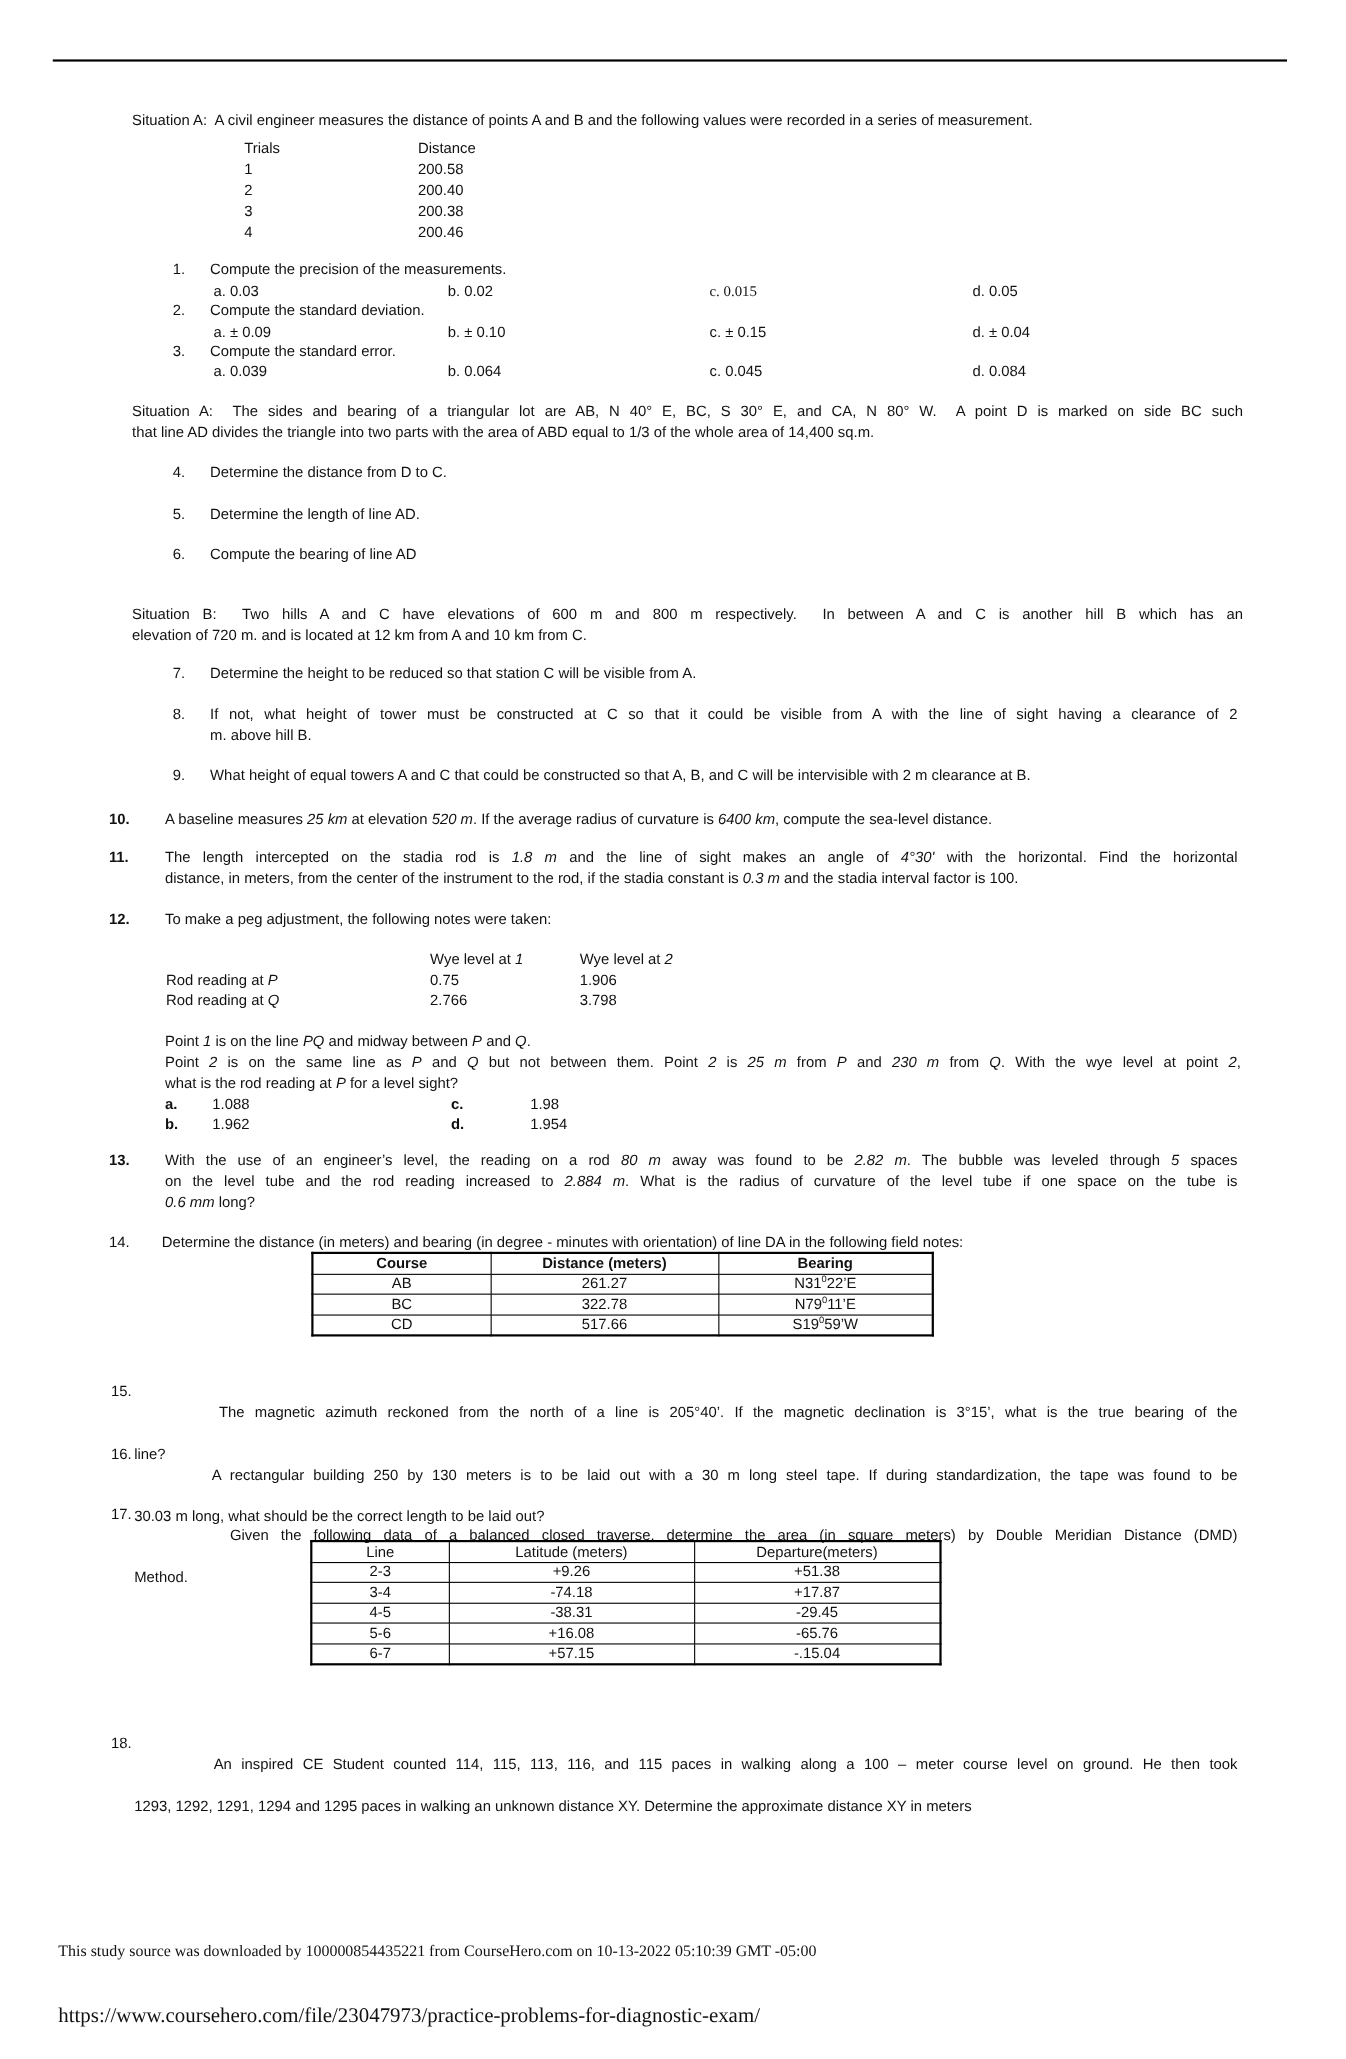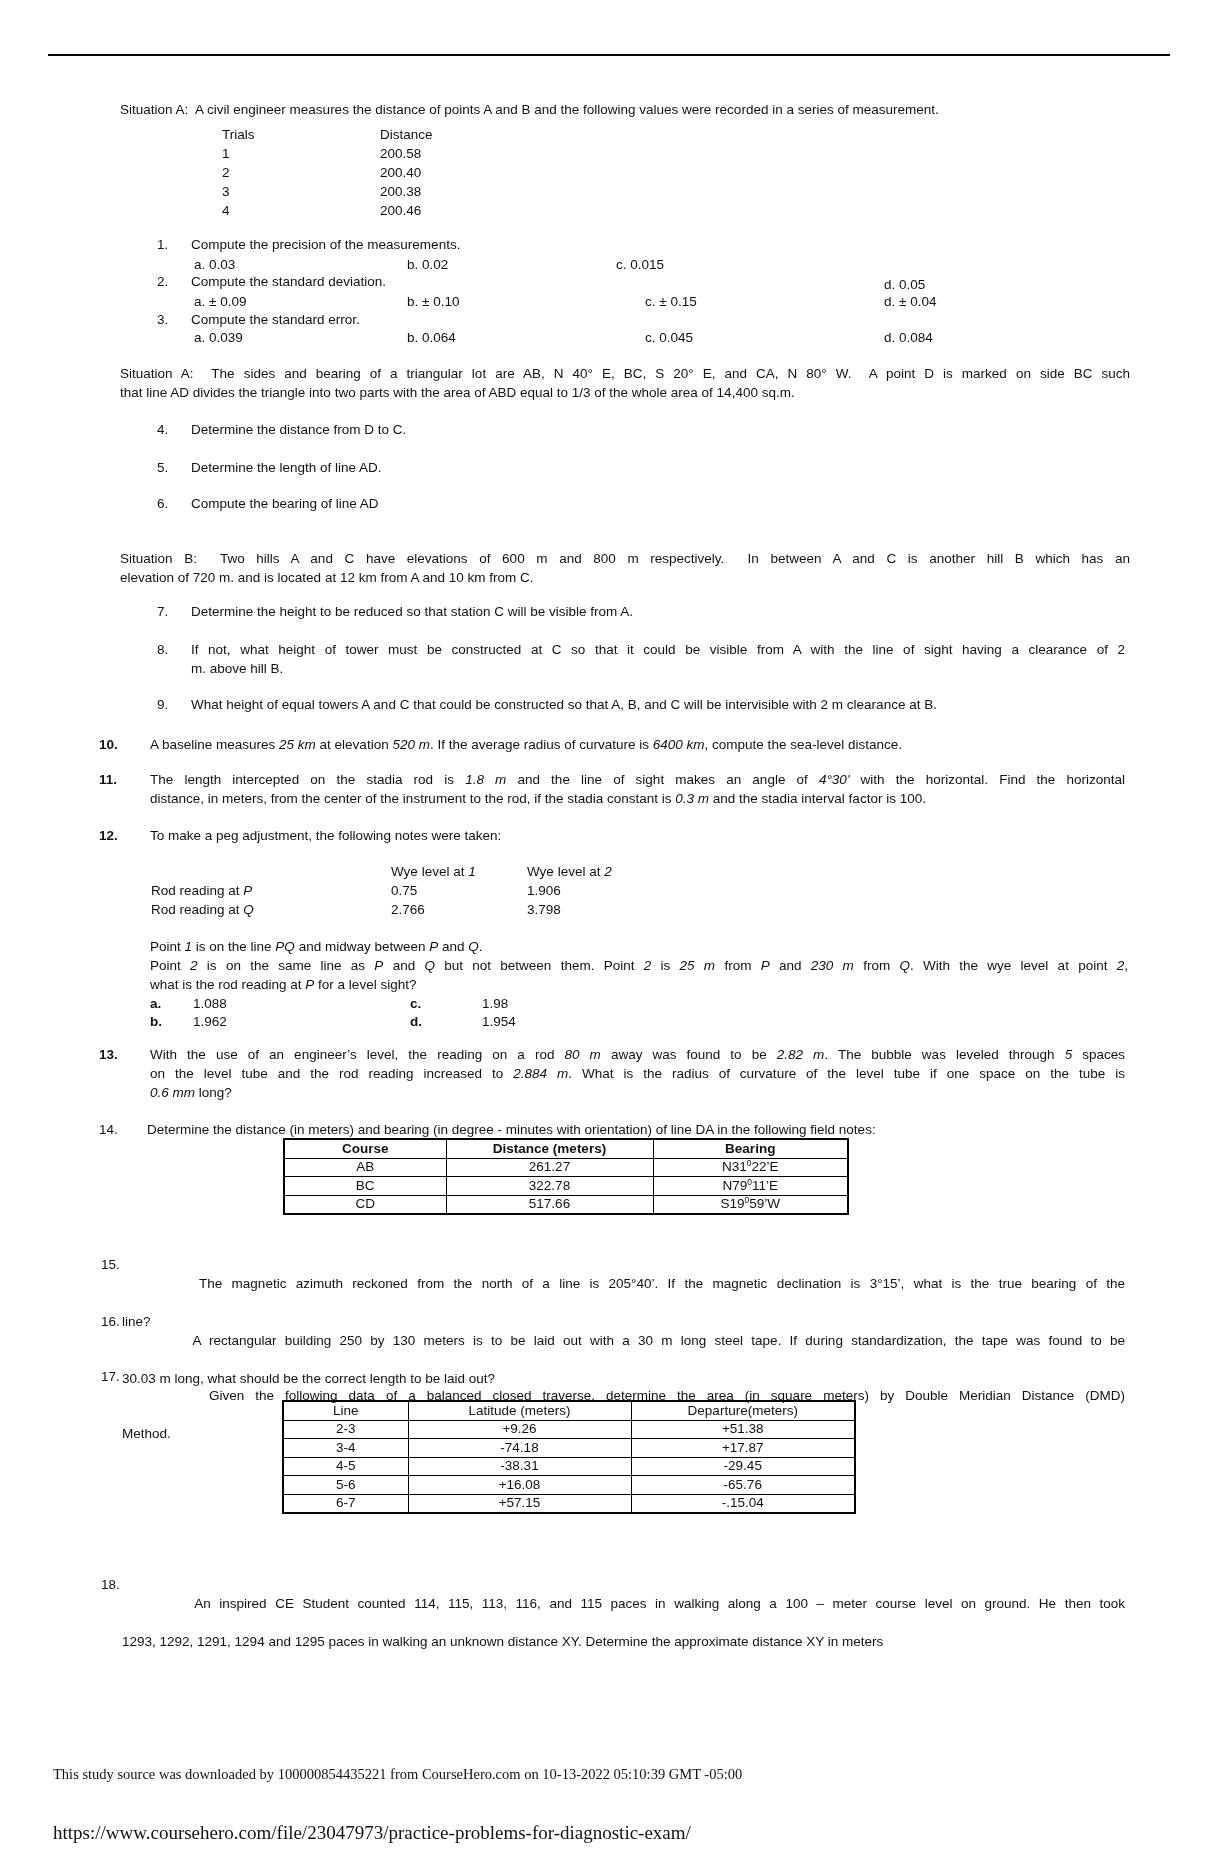--- a/index.html
+++ b/index.html
@@ -57,22 +57,22 @@
     </div>
   </div>
 
   <div class="abs" style="left:191px;top:235px;width:934px;">
     <span class="qnum" style="left:-34px;">1.</span>
     <div class="ln">Compute the precision of the measurements.</div>
   </div>
   <div class="abs" style="left:0;top:255px;width:1224px;">
     <span class="abs" style="left:194px;">a. 0.03</span>
     <span class="abs" style="left:407px;">b. 0.02</span>
-    <span class="abs" style="left:616px;">c. 0.015</span>
-    <span class="abs" style="left:884px;margin-top:20px;">d. 0.05</span>
+    <span class="abs" style="left:645px;font-family:Liberation Serif, serif;">c. 0.015</span>
+    <span class="abs" style="left:884px;">d. 0.05</span>
   </div>
 
   <div class="abs" style="left:191px;top:272px;width:934px;">
     <span class="qnum" style="left:-34px;">2.</span>
     <div class="ln">Compute the standard deviation.</div>
   </div>
   <div class="abs" style="left:0;top:292px;width:1224px;">
     <span class="abs" style="left:194px;">a. ± 0.09</span>
     <span class="abs" style="left:407px;">b. ± 0.10</span>
     <span class="abs" style="left:645px;">c. ± 0.15</span>
@@ -84,21 +84,21 @@
     <div class="ln">Compute the standard error.</div>
   </div>
   <div class="abs" style="left:0;top:328px;width:1224px;">
     <span class="abs" style="left:194px;">a. 0.039</span>
     <span class="abs" style="left:407px;">b. 0.064</span>
     <span class="abs" style="left:645px;">c. 0.045</span>
     <span class="abs" style="left:884px;">d. 0.084</span>
   </div>
 
   <div class="abs" style="left:120px;top:364px;width:1010px;">
-    <div class="ln jl">Situation A:  The sides and bearing of a triangular lot are AB, N 40° E, BC, S 20° E, and CA, N 80° W.  A point D is marked on side BC such</div>
+    <div class="ln jl">Situation A:  The sides and bearing of a triangular lot are AB, N 40° E, BC, S 30° E, and CA, N 80° W.  A point D is marked on side BC such</div>
     <div class="ln">that line AD divides the triangle into two parts with the area of ABD equal to 1/3 of the whole area of 14,400 sq.m.</div>
   </div>
 
   <div class="abs" style="left:191px;top:420px;width:934px;">
     <span class="qnum" style="left:-34px;">4.</span>
     <div class="ln">Determine the distance from D to C.</div>
   </div>
   <div class="abs" style="left:191px;top:458px;width:934px;">
     <span class="qnum" style="left:-34px;">5.</span>
     <div class="ln">Determine the length of line AD.</div>

